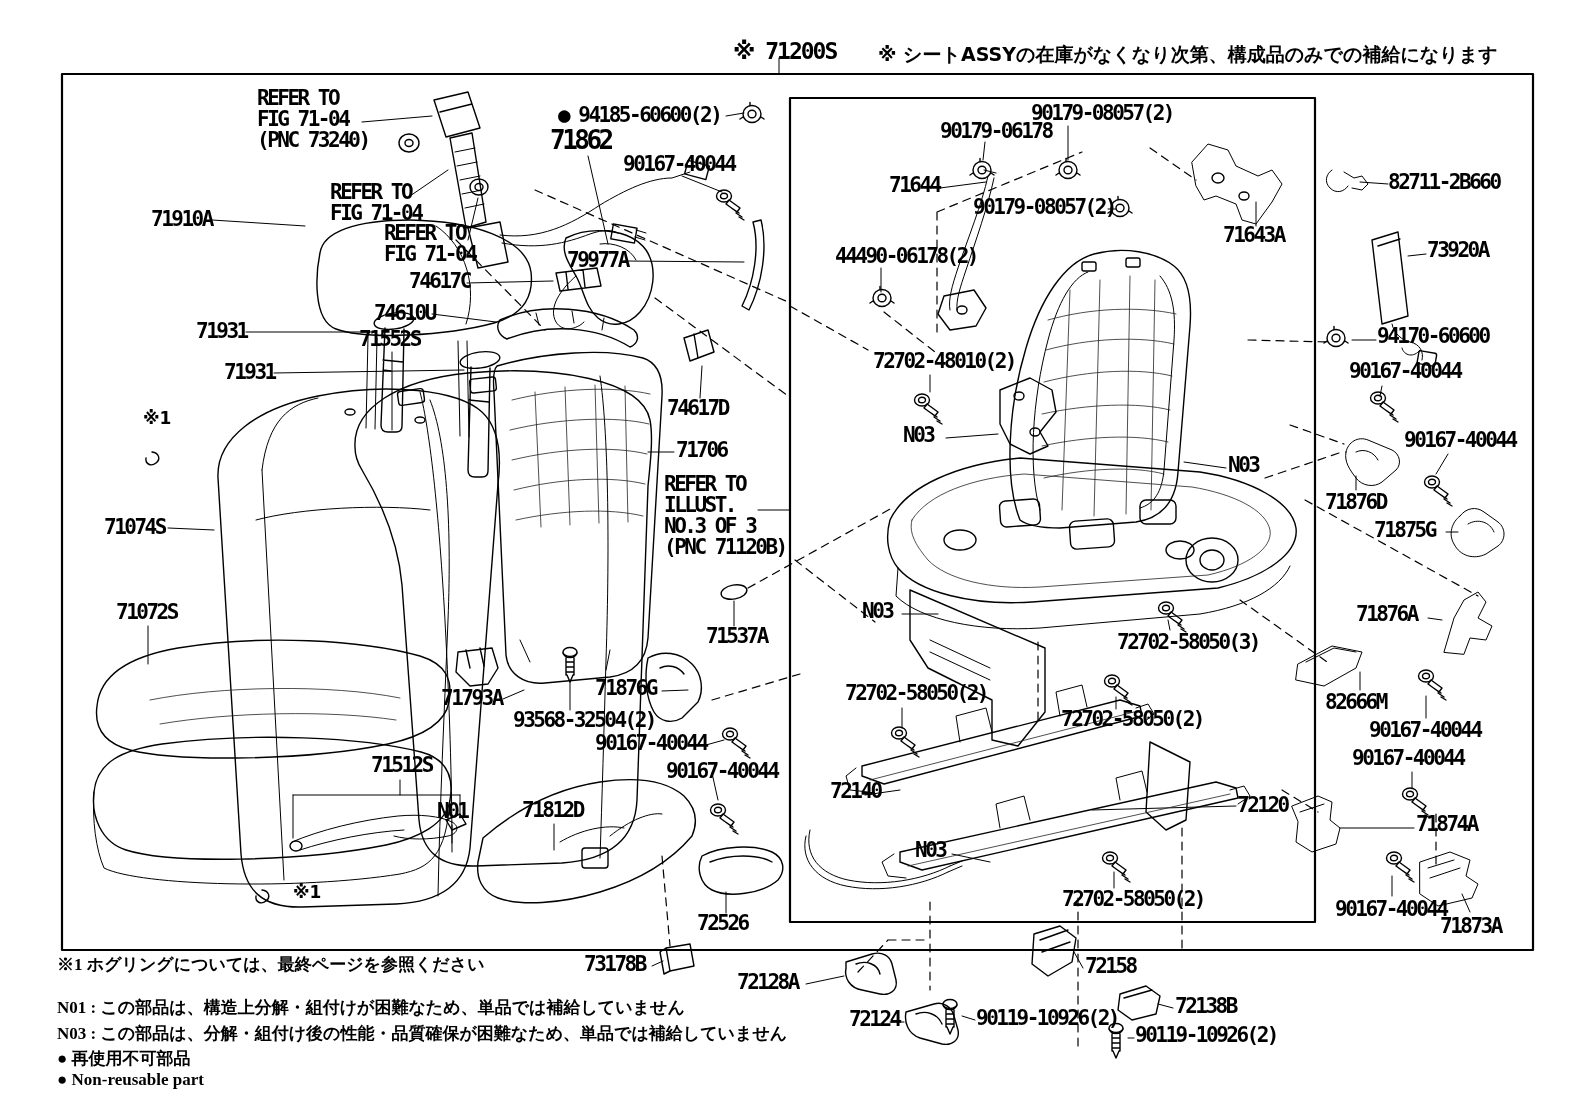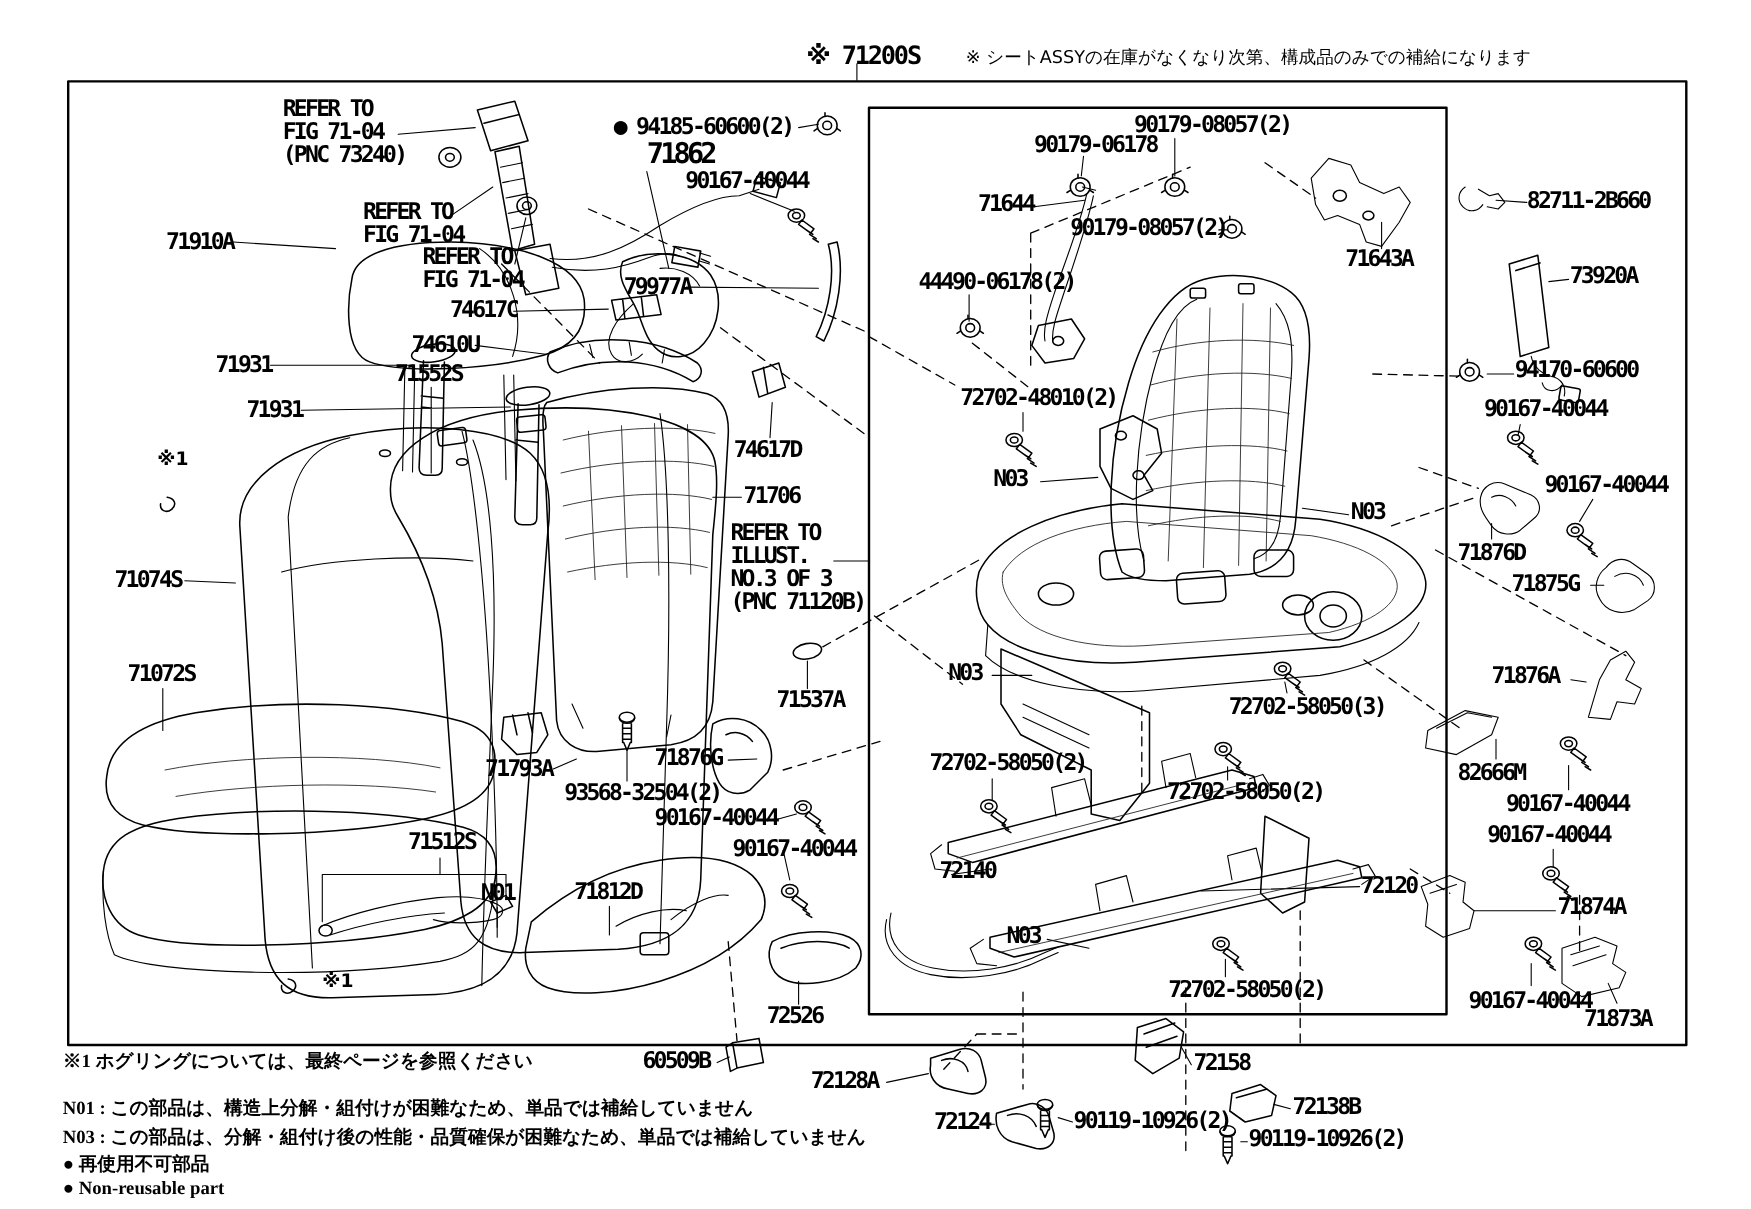--- a/index.html
+++ b/index.html
@@ -10,21 +10,21 @@
   svg .thin{stroke-width:0.8;stroke:#222;}
   svg .mid{stroke-width:1;}
   svg .bx{stroke-width:2.2;}
   svg .dash{stroke-dasharray:8 6;stroke-width:1.2;}
   .lbl{position:absolute;font-family:"DejaVu Sans Mono","DejaVu Sans",monospace;font-weight:bold;
        font-size:21px;letter-spacing:-2.5px;line-height:21px;white-space:pre-line;}
   .big{font-size:26px;letter-spacing:-3.5px;line-height:26px;}
   .jp{font-family:"DejaVu Sans","Liberation Sans",sans-serif;font-size:17px;letter-spacing:0;}
   .hdr-ref{position:absolute;font-family:"DejaVu Sans Mono","DejaVu Sans",monospace;font-weight:bold;
        font-size:23px;letter-spacing:-2px;}
-  .hdr-note{position:absolute;font-family:"DejaVu Sans","Liberation Sans",sans-serif;font-weight:normal;font-size:16px;}
+  .hdr-note{position:absolute;font-family:"DejaVu Sans","Liberation Sans",sans-serif;font-weight:bold;font-size:19px;}
   .note{position:absolute;font-family:Liberation Serif, serif;font-weight:bold;font-size:17px;}
   .doc{position:absolute;font-family:"DejaVu Sans Mono",monospace;font-weight:normal;font-size:19px;letter-spacing:-1px;margin-top:44px;}
 </style>
 </head>
 <body>
 
 <div id="stage">
 
 <svg width="1592" height="1099" viewBox="0 0 1592 1099">
   <defs>
@@ -228,21 +228,21 @@
   </g>
 </svg>
 
 <div class="hdr-ref" style="left:733px;top:38px">※ 71200S</div>
 <div class="hdr-note" style="left:878px;top:42px">※ シートASSYの在庫がなくなり次第、構成品のみでの補給になります</div>
 
 <div class="lbl" style="left:257px;top:88px">REFER TO
 FIG 71-04
 (PNC 73240)</div>
 <div class="lbl" style="left:558px;top:105px">● 94185-60600(2)</div>
-<div class="lbl big" style="left:588px;top:127px">71862</div>
+<div class="lbl big" style="left:550px;top:127px">71862</div>
 <div class="lbl" style="left:623px;top:154px">90167-40044</div>
 <div class="lbl" style="left:330px;top:182px">REFER TO
 FIG 71-04</div>
 <div class="lbl" style="left:151px;top:209px">71910A</div>
 <div class="lbl" style="left:384px;top:223px">REFER TO
 FIG 71-04</div>
 <div class="lbl" style="left:567px;top:250px">79977A</div>
 <div class="lbl" style="left:409px;top:271px">74617C</div>
 <div class="lbl" style="left:374px;top:303px">74610U</div>
 <div class="lbl" style="left:196px;top:321px">71931</div>
@@ -261,35 +261,35 @@
 <div class="lbl" style="left:441px;top:688px">71793A</div>
 <div class="lbl" style="left:595px;top:678px">71876G</div>
 <div class="lbl" style="left:513px;top:710px">93568-32504(2)</div>
 <div class="lbl" style="left:595px;top:733px">90167-40044</div>
 <div class="lbl" style="left:666px;top:761px">90167-40044</div>
 <div class="lbl" style="left:371px;top:755px">71512S</div>
 <div class="lbl" style="left:437px;top:801px">N01</div>
 <div class="lbl" style="left:522px;top:800px">71812D</div>
 <div class="lbl jp" style="left:293px;top:882px">※1</div>
 <div class="lbl" style="left:697px;top:913px">72526</div>
-<div class="lbl" style="left:584px;top:954px">60509B</div>
+<div class="lbl" style="left:584px;top:954px">73178B</div>
 <div class="lbl" style="left:737px;top:972px">72128A</div>
 <div class="lbl" style="left:1031px;top:103px">90179-08057(2)</div>
 <div class="lbl" style="left:940px;top:121px">90179-06178</div>
 <div class="lbl" style="left:889px;top:175px">71644</div>
 <div class="lbl" style="left:973px;top:197px">90179-08057(2)</div>
 <div class="lbl" style="left:835px;top:246px">44490-06178(2)</div>
 <div class="lbl" style="left:873px;top:351px">72702-48010(2)</div>
 <div class="lbl" style="left:903px;top:425px">N03</div>
 <div class="lbl" style="left:1228px;top:455px">N03</div>
 <div class="lbl" style="left:862px;top:601px">N03</div>
 <div class="lbl" style="left:1117px;top:632px">72702-58050(3)</div>
 <div class="lbl" style="left:845px;top:683px">72702-58050(2)</div>
 <div class="lbl" style="left:1061px;top:709px">72702-58050(2)</div>
-<div class="lbl" style="left:854px;top:781px">72140</div>
+<div class="lbl" style="left:830px;top:781px">72140</div>
 <div class="lbl" style="left:1237px;top:795px">72120</div>
 <div class="lbl" style="left:915px;top:840px">N03</div>
 <div class="lbl" style="left:1062px;top:889px">72702-58050(2)</div>
 <div class="lbl" style="left:1388px;top:172px">82711-2B660</div>
 <div class="lbl" style="left:1223px;top:225px">71643A</div>
 <div class="lbl" style="left:1427px;top:240px">73920A</div>
 <div class="lbl" style="left:1377px;top:326px">94170-60600</div>
 <div class="lbl" style="left:1349px;top:361px">90167-40044</div>
 <div class="lbl" style="left:1404px;top:430px">90167-40044</div>
 <div class="lbl" style="left:1325px;top:492px">71876D</div>

